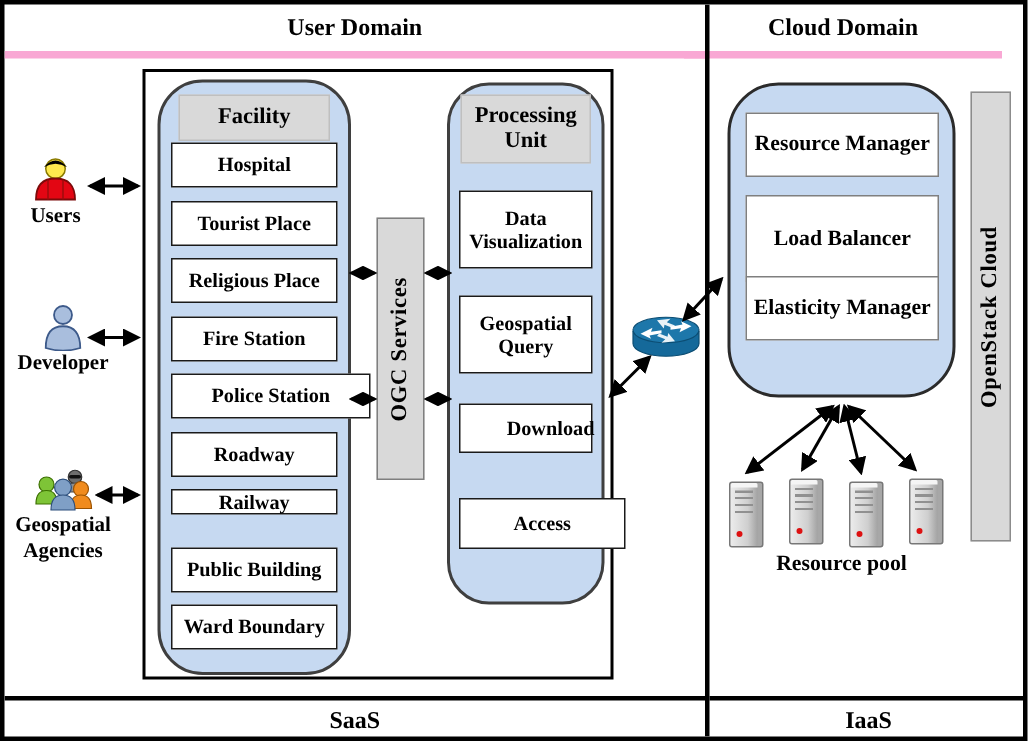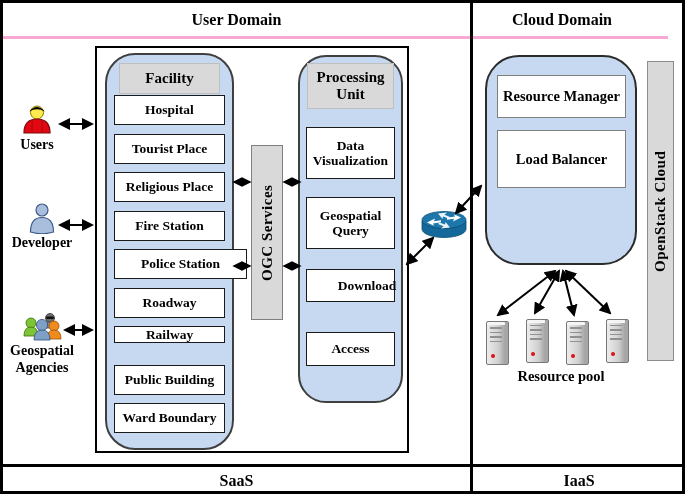--- a/index.html
+++ b/index.html
@@ -4,21 +4,21 @@
 <style>
   * { box-sizing: border-box; margin: 0; padding: 0; }
   body { background:#fff; font-family:"Liberation Serif", serif; font-weight:bold; color:#000; }
   .frame { position:relative; width:685px; height:494px; border:3px solid #000; background:#fff; overflow:hidden; }
   .abs { position:absolute; }
   .center { display:flex; align-items:center; justify-content:center; text-align:center; }
 
   
   .band { font-size:16px; }
   .vline { position:absolute; top:0; bottom:0; left:467px; width:3px; background:#000; }
-  .hdr { border-bottom:3px solid #f9a8d4; }
+  .hdr { border-bottom:5px solid #f9a8d4; }
   .ftr { border-top:3px solid #000; }
 
   
   .saas-box { border:2px solid #000; }
   .blue-panel { background:#c6d9f1; border:2px solid #3f3f3f; border-radius:30px; }
   .gray-hdr { background:#d9d9d9; border:1px solid #bfbfbf; font-size:15px; line-height:1.15; }
   .white-item { background:#fff; border:1.5px solid #1a1a1a; font-size:13.5px; line-height:1.12; }
   .cloud-item { background:#fff; border:1px solid #7f7f7f; font-size:14.5px; }
   .gray-bar { background:#d9d9d9; border:1px solid #7f7f7f; }
   .vtext { writing-mode:vertical-rl; transform:rotate(180deg); font-size:15px; letter-spacing:0.5px; display:flex; align-items:center; justify-content:center; width:100%; height:100%; }
@@ -107,38 +107,39 @@
   <div class="abs gray-bar" style="left:248px;top:142px;width:32px;height:175px;">
     <div class="vtext">OGC Services</div>
   </div>
 
   <div class="abs blue-panel" style="left:295px;top:52px;width:105px;height:348px;border-radius:28px;"></div>
   <div class="abs gray-hdr center" style="left:304px;top:60px;width:87px;height:46px;">Processing Unit</div>
 
   <div class="abs white-item center" style="left:303px;top:124px;width:89px;height:52px;">Data Visualization</div>
   <div class="abs white-item center" style="left:303px;top:194px;width:89px;height:52px;">Geospatial Query</div>
   <div class="abs white-item center" style="left:303px;top:266px;width:89px;height:33px;padding-left:33px;">Download</div>
-  <div class="abs white-item center" style="left:303px;top:329px;width:89px;height:34px;">Access</div>
+  <div class="abs white-item center" style="left:303px;top:329px;width:111px;height:34px;">Access</div>
 
   <div class="abs" style="left:417px;top:202px;width:48px;height:37px;">
     <svg width="48" height="37" viewBox="0 0 48 37">
       <path d="M2,16 L2,24 A22,8.5 0 0 0 46,24 L46,16 Z" fill="#15699a" stroke="#0c4d73" stroke-width="0.8"></path>
       <ellipse cx="24" cy="15" rx="22" ry="8.5" fill="#1d77aa" stroke="#0c4d73" stroke-width="0.8"></ellipse>
       <g fill="#fff">
         <path d="M7,17.5 L15,13.5 L14,16.2 L21,15.2 L21,17.2 L13,18.6 L14,20.8 Z"></path>
         <path d="M41,12.5 L33,16.5 L34,13.8 L27,14.8 L27,12.8 L35,11.4 L34,9.2 Z"></path>
         <path d="M18,8.5 L27,7.5 L24.5,9.8 L30,12 L28.5,13.6 L23,11.5 L22.5,14 Z" opacity="0.9"></path>
         <path d="M30,22.5 L21,23.5 L23.5,21.2 L18,19 L19.5,17.4 L25,19.5 L25.5,17 Z" opacity="0.9"></path>
       </g>
     </svg>
   </div>
 
   <div class="abs blue-panel" style="left:482px;top:52px;width:152px;height:210px;border-radius:34px;border-color:#2b2b2b;"></div>
   <div class="abs cloud-item center" style="left:494px;top:72px;width:129px;height:43px;">Resource Manager</div>
   <div class="abs cloud-item center" style="left:494px;top:127px;width:129px;height:58px;">Load Balancer</div>
+  <div class="abs cloud-item center" style="left:494px;top:181px;width:129px;height:43px;">Elasticity Manager</div>
 
   <div class="server" style="left:483px;top:318px;"></div>
   <div class="server" style="left:523px;top:316px;"></div>
   <div class="server" style="left:563px;top:318px;"></div>
   <div class="server" style="left:603px;top:316px;"></div>
   <div class="abs center" style="left:478px;top:363px;width:160px;height:20px;font-size:14.5px;">Resource pool</div>
 
   <div class="abs gray-bar" style="left:644px;top:58px;width:27px;height:300px;border-color:#8c8c8c;">
     <div class="vtext">OpenStack Cloud</div>
   </div>

